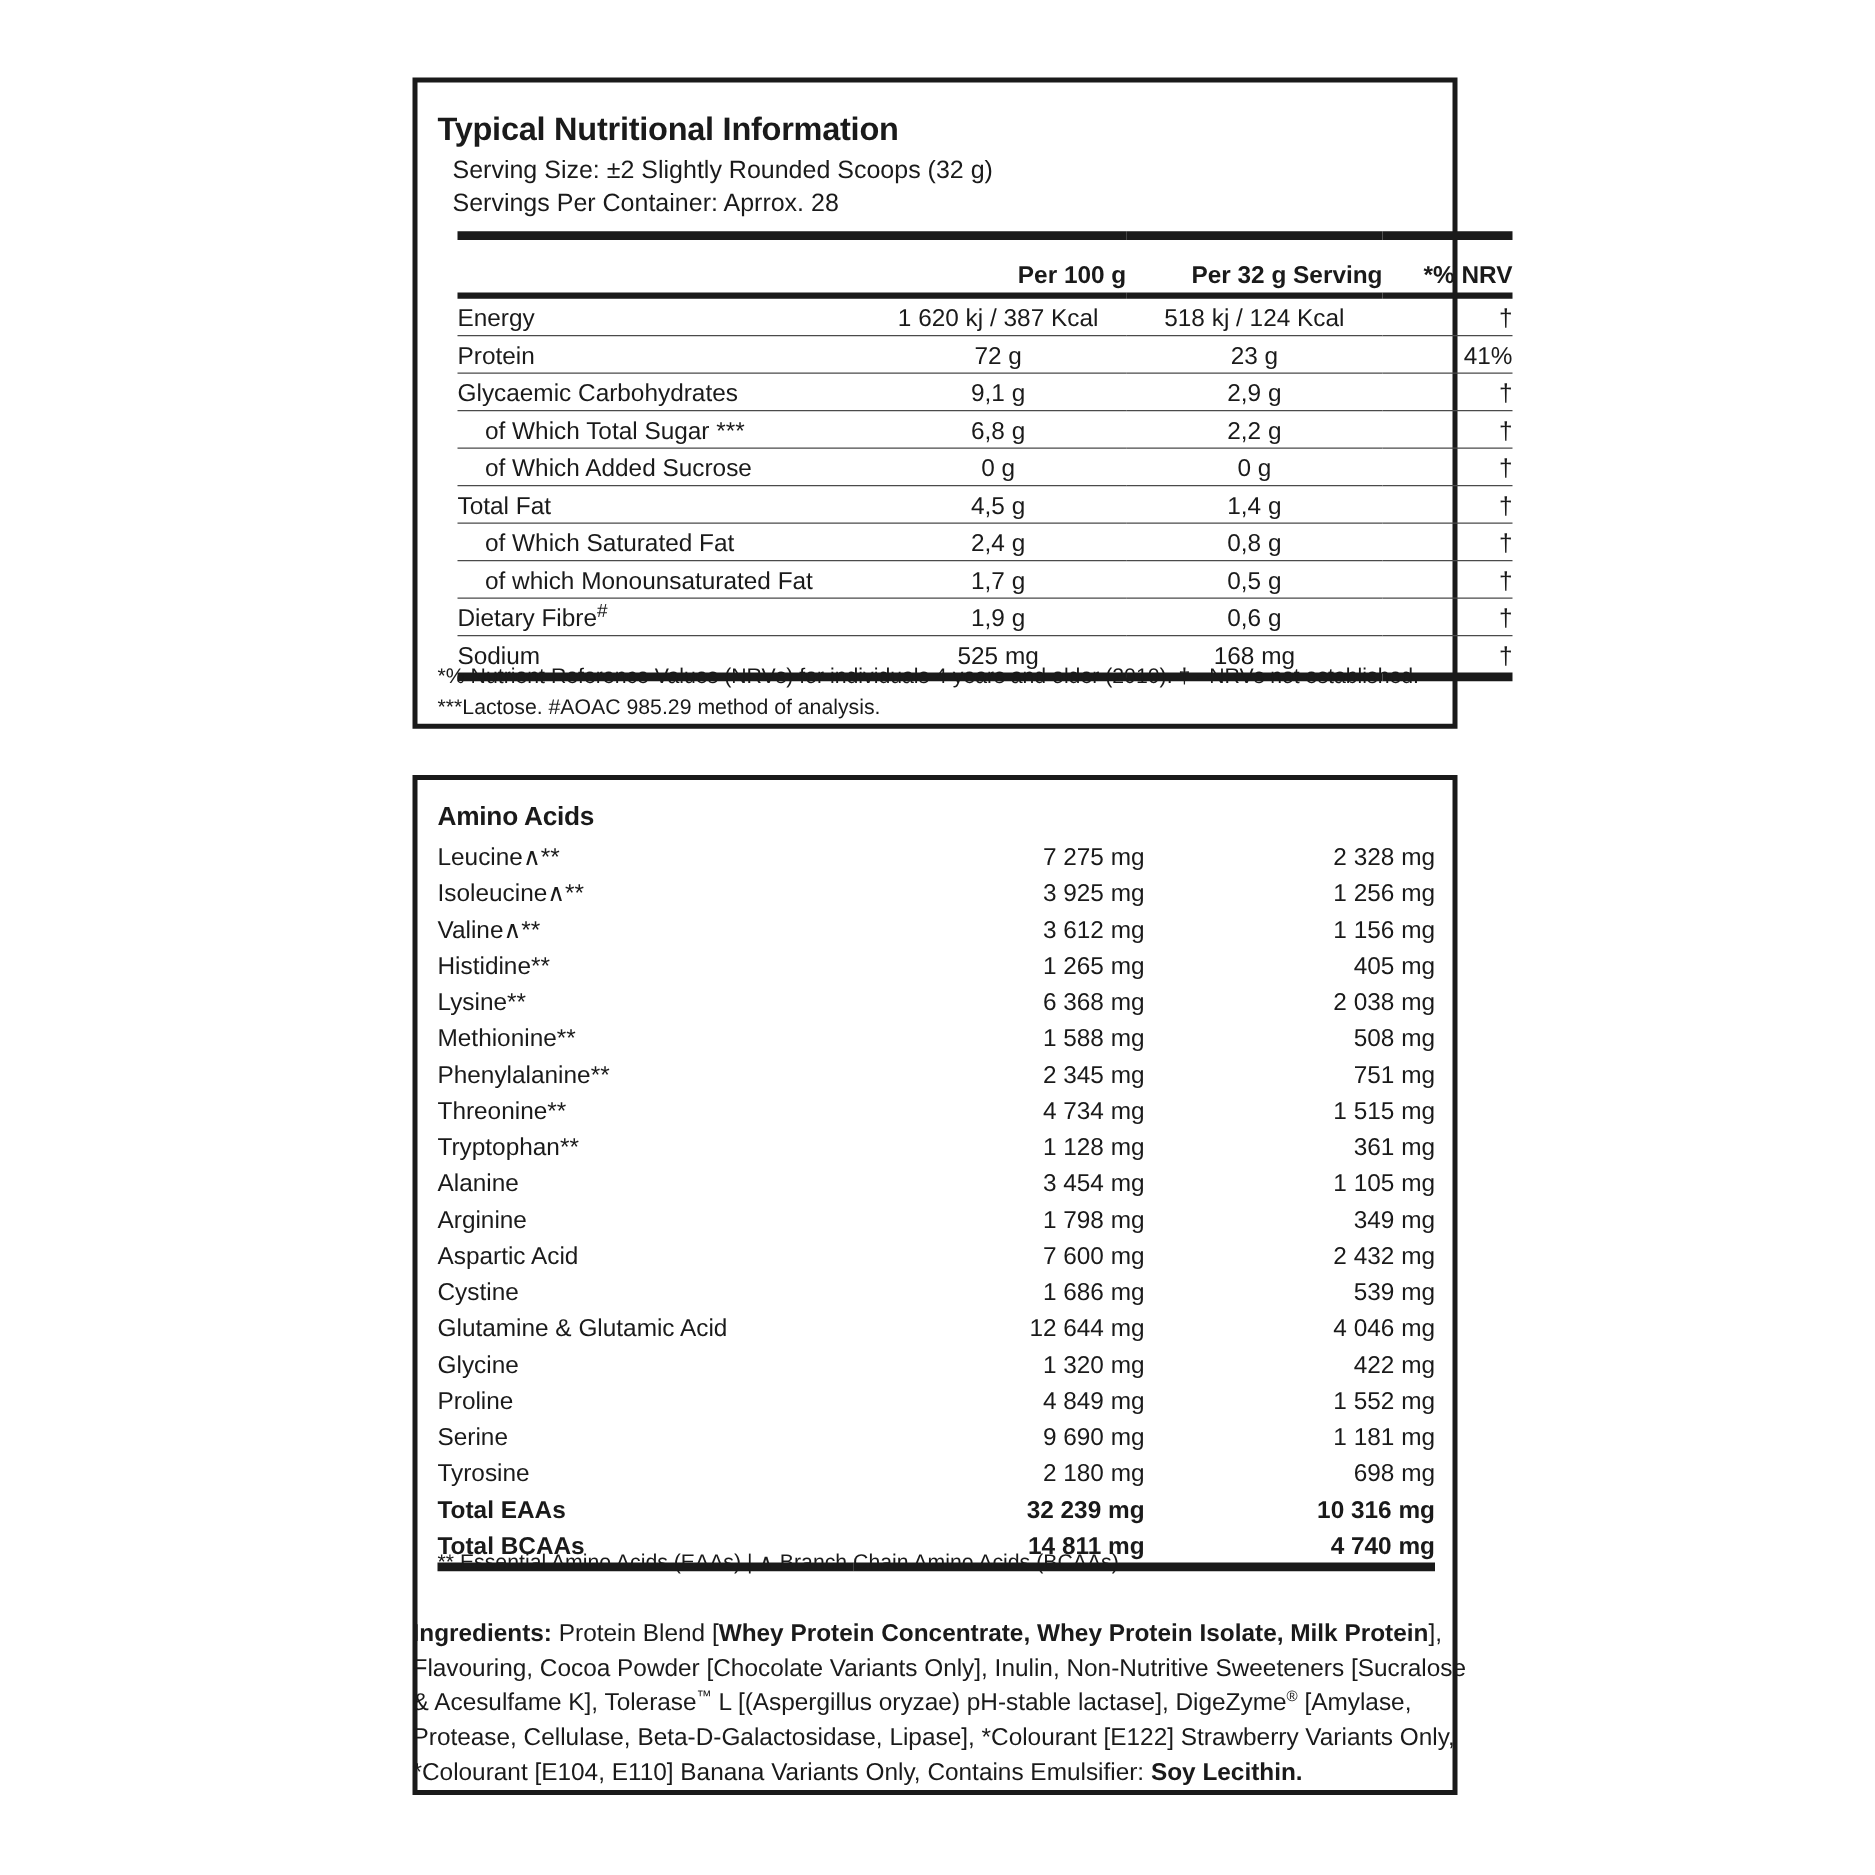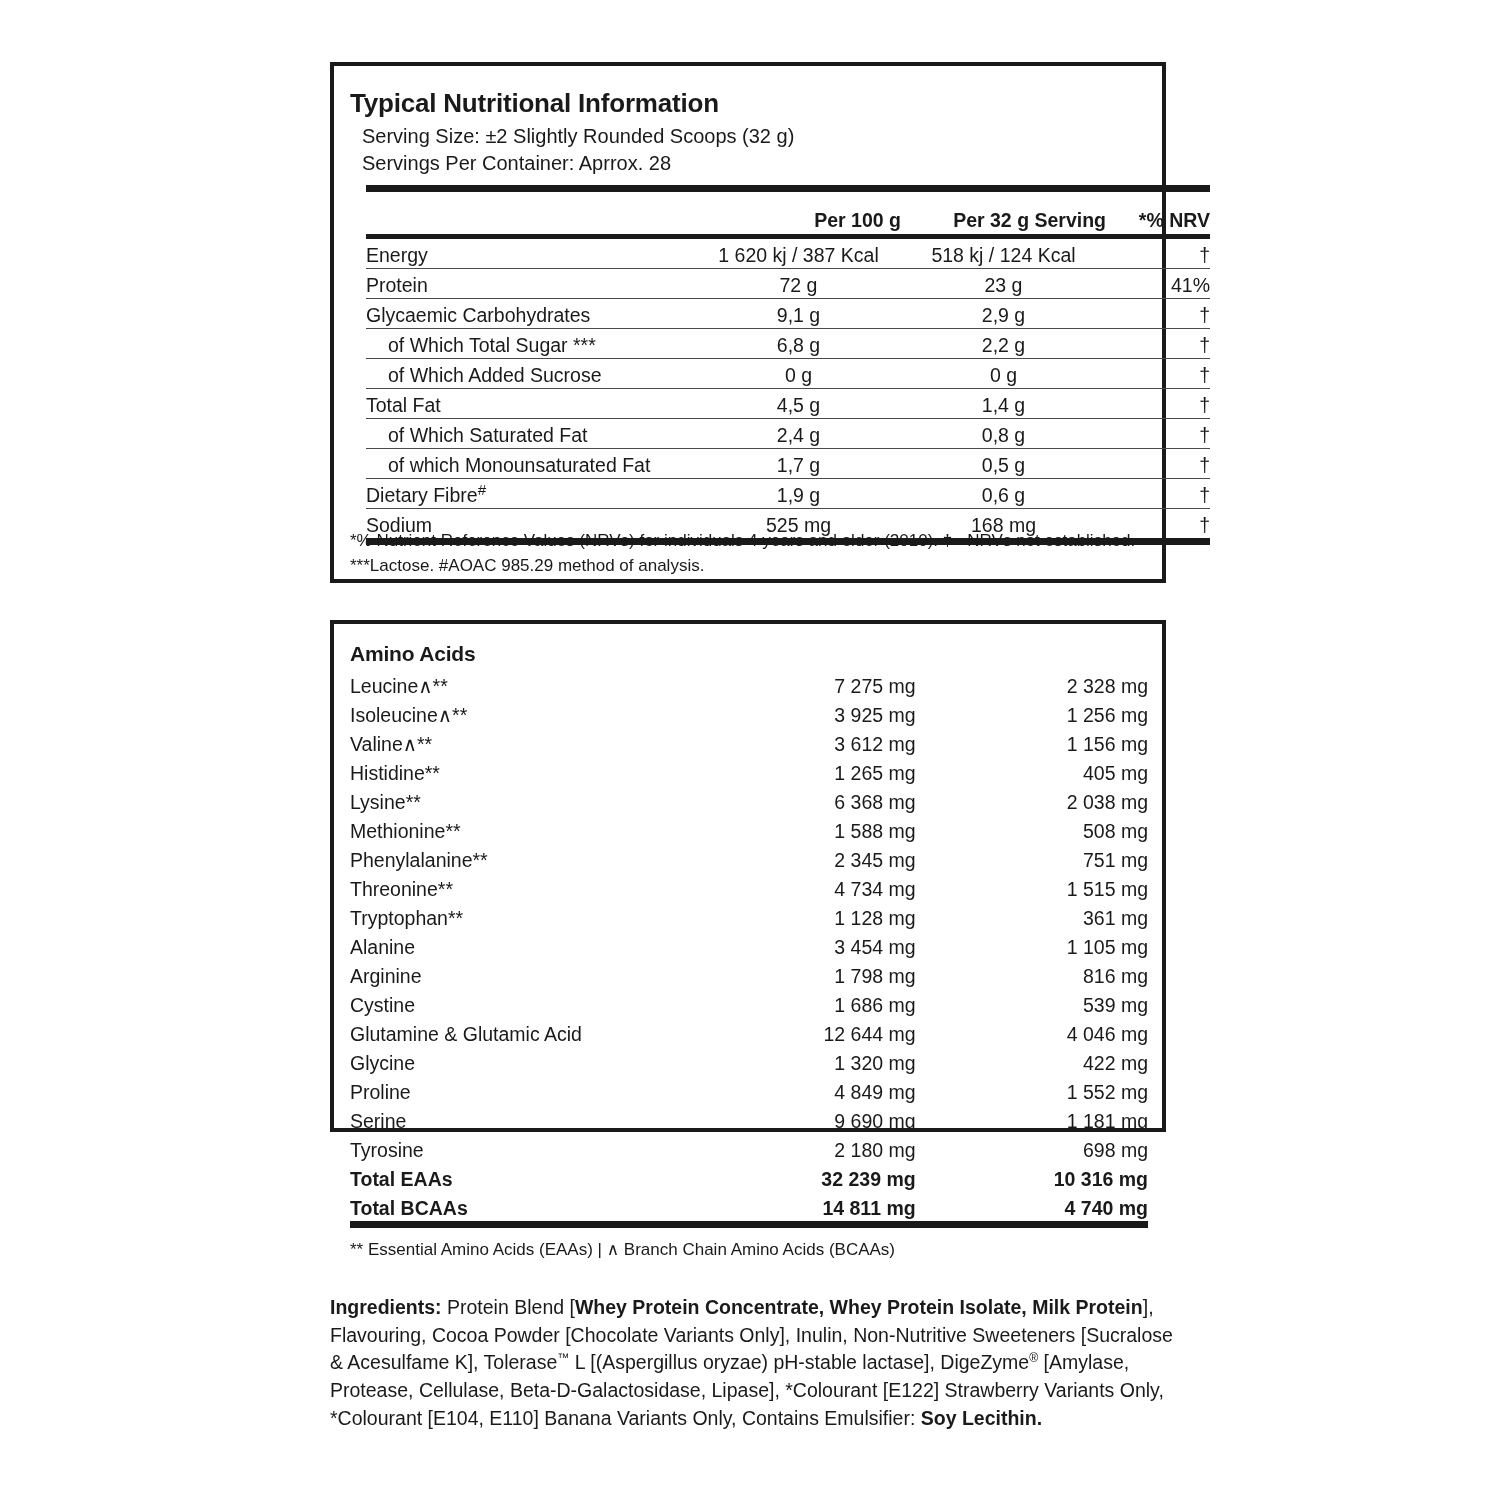--- a/index.html
+++ b/index.html
@@ -34,21 +34,21 @@
   #nutrition-panel {
     left: 330px;
     top: 62px;
     width: 836px;
     height: 521px;
   }
   #amino-panel {
     left: 330px;
     top: 620px;
     width: 836px;
-    height: 512px;
+    height: 816px;
   }
   .panel-inner {
     position: absolute;
     left: 16px;
     right: 14px;
     top: 0;
     bottom: 0;
   }
 
   
@@ -331,21 +331,26 @@
               <td class="aa-serv">361 mg</td>
             </tr>
             <tr>
               <td class="aa-name">Alanine</td>
               <td class="aa-100">3 454 mg</td>
               <td class="aa-serv">1 105 mg</td>
             </tr>
             <tr>
               <td class="aa-name">Arginine</td>
               <td class="aa-100">1 798 mg</td>
-              <td class="aa-serv">816 mg</td>
+              <td class="aa-serv">349 mg</td>
+            </tr>
+            <tr>
+              <td class="aa-name">Aspartic Acid</td>
+              <td class="aa-100">7 600 mg</td>
+              <td class="aa-serv">2 432 mg</td>
             </tr>
             <tr>
               <td class="aa-name">Cystine</td>
               <td class="aa-100">1 686 mg</td>
               <td class="aa-serv">539 mg</td>
             </tr>
             <tr>
               <td class="aa-name">Glutamine &amp; Glutamic Acid</td>
               <td class="aa-100">12 644 mg</td>
               <td class="aa-serv">4 046 mg</td>

